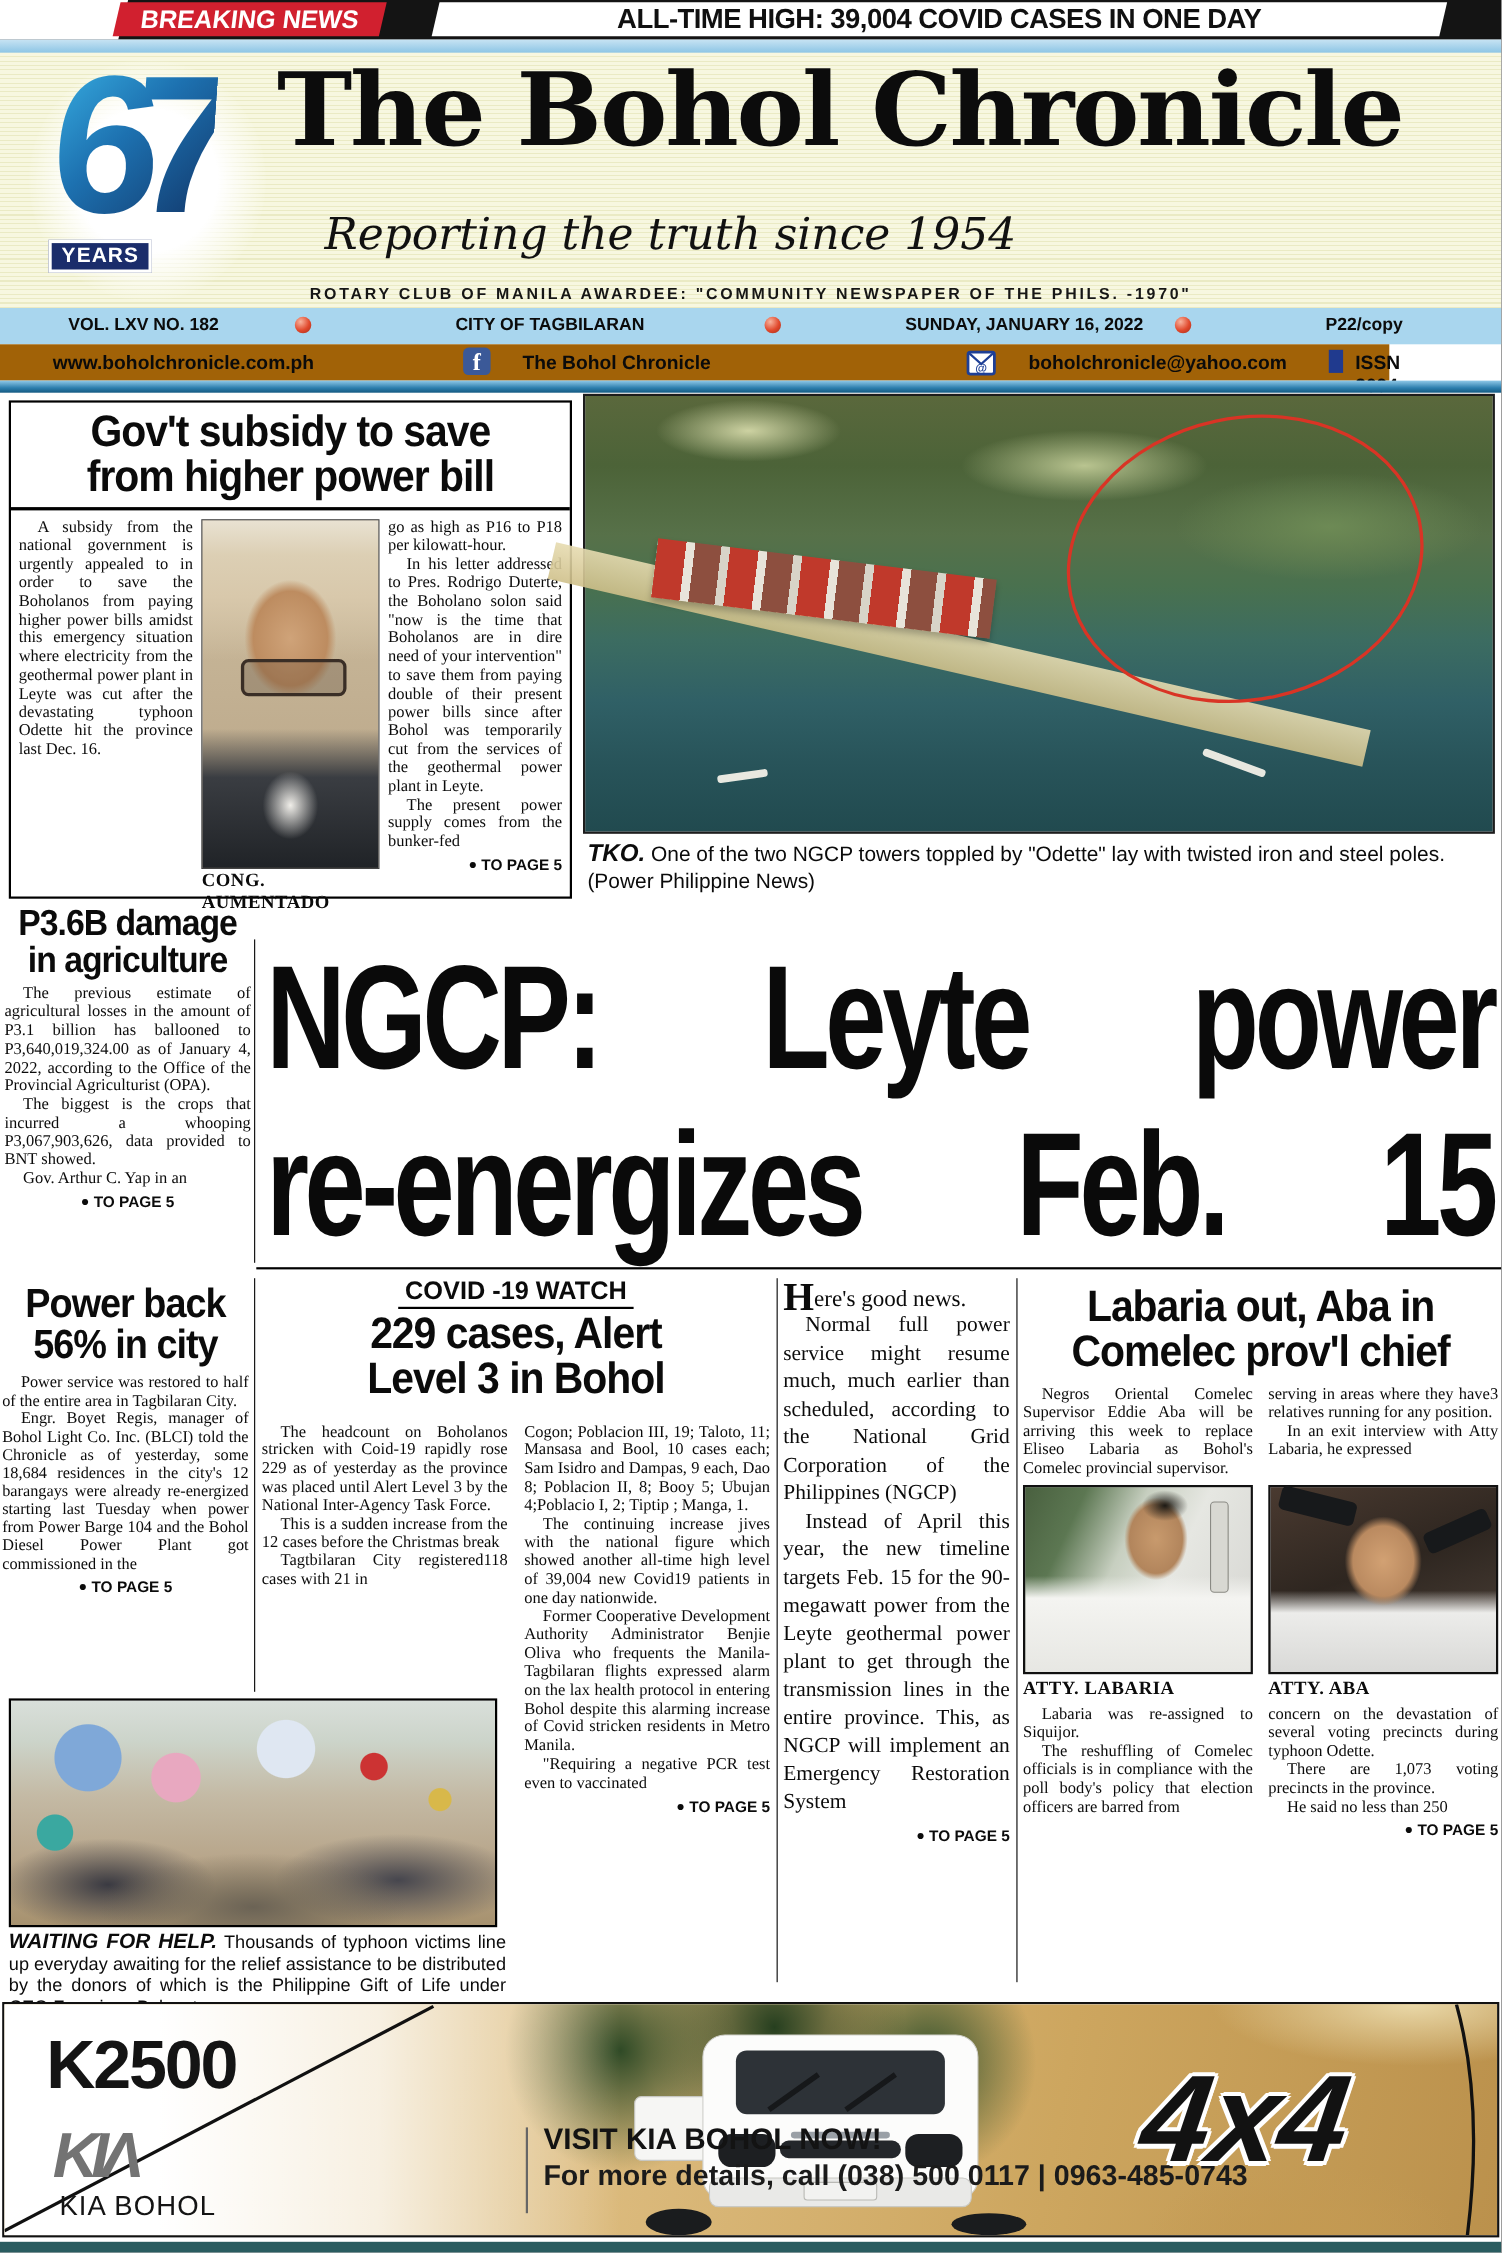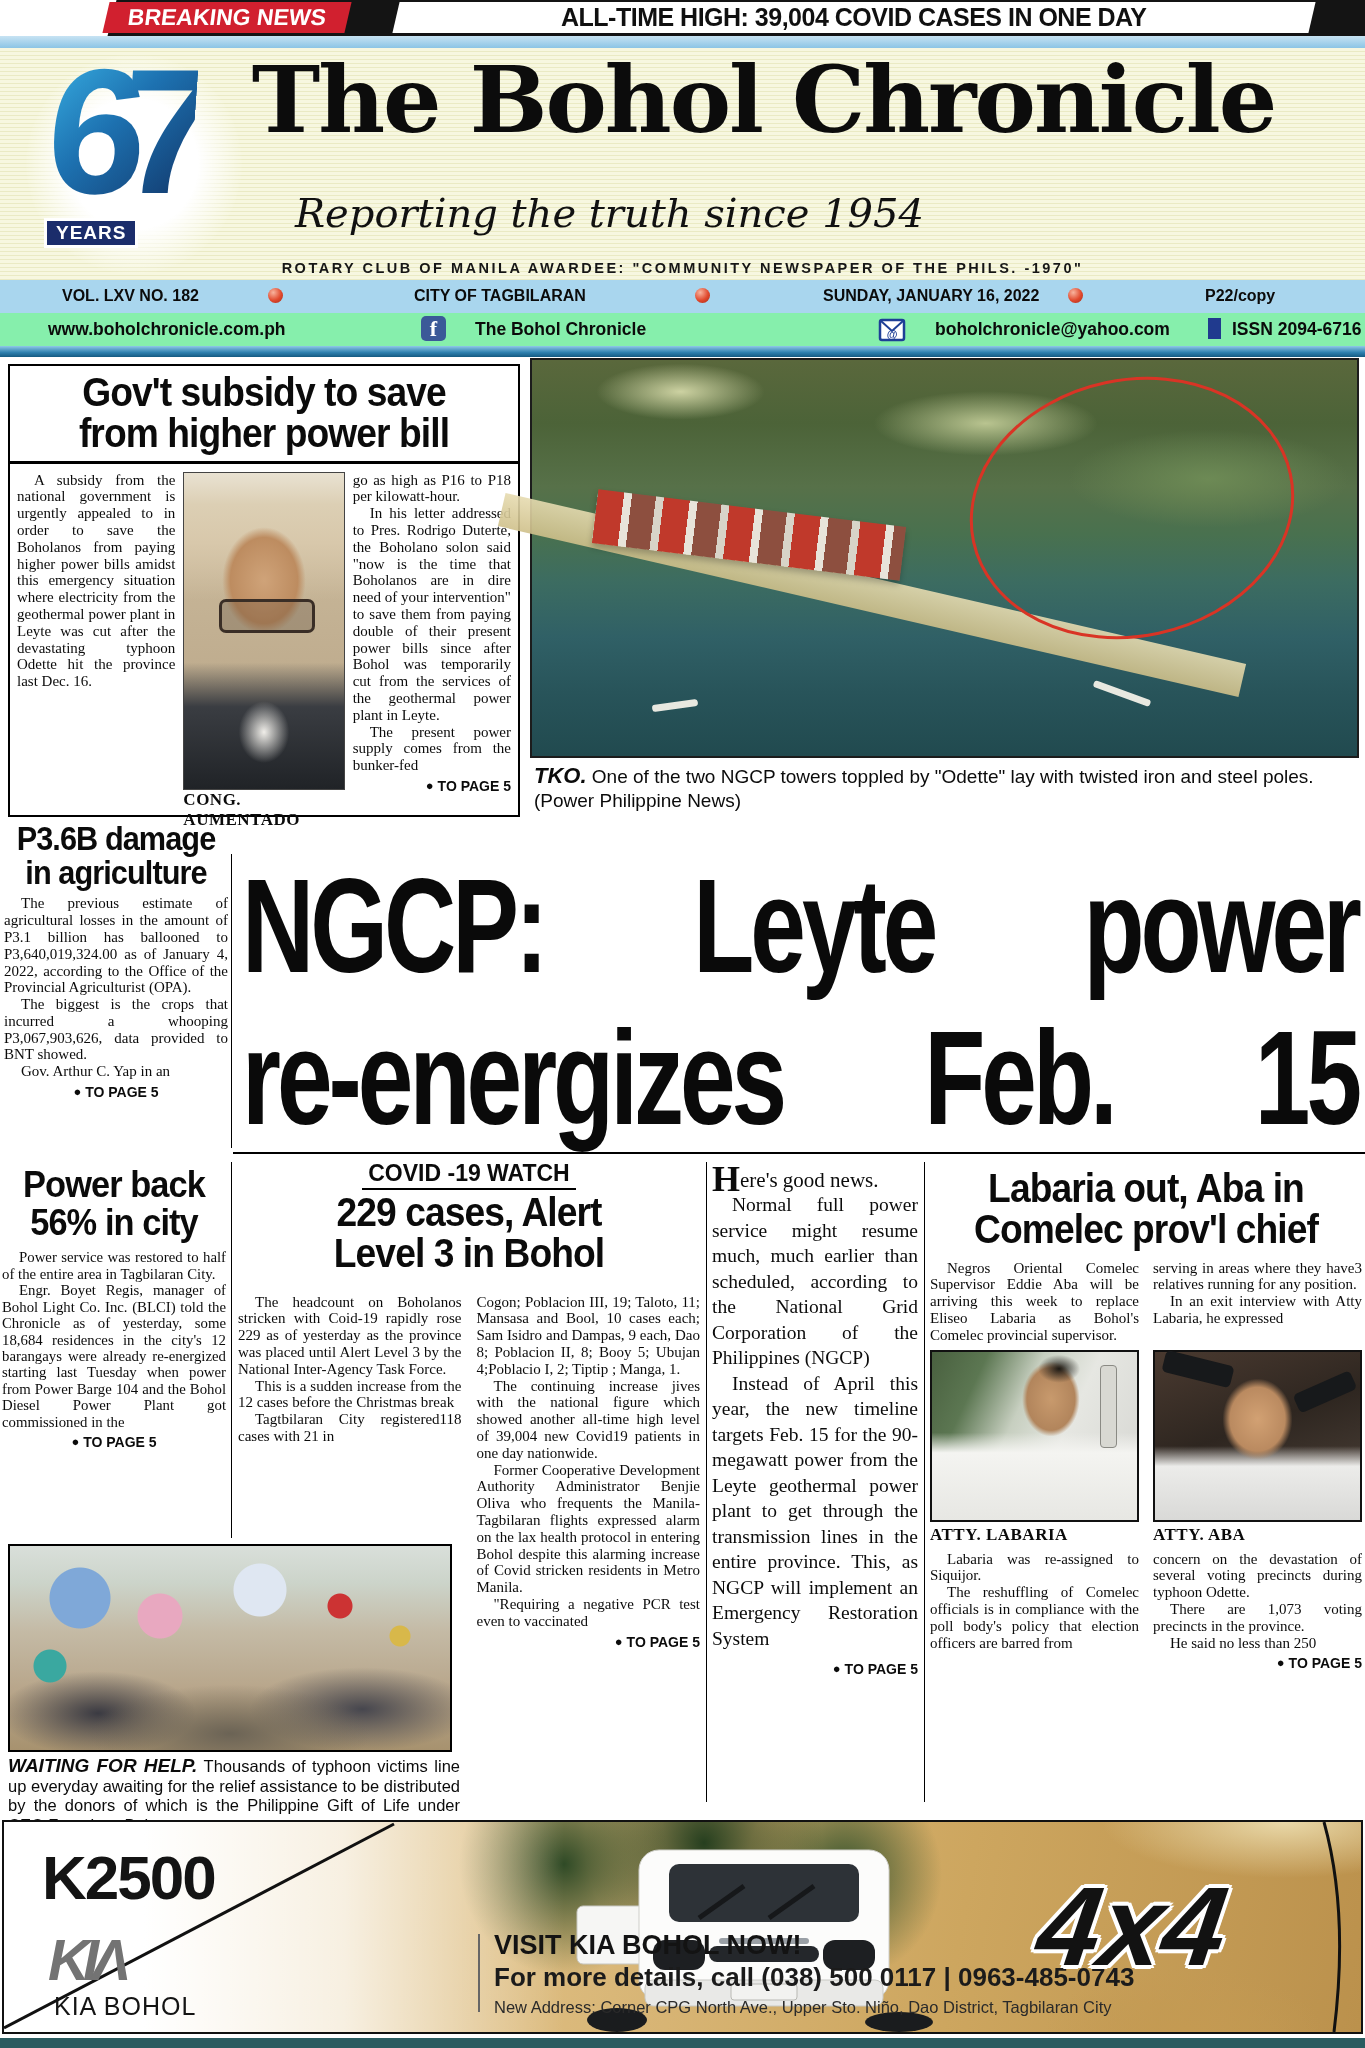--- a/index.html
+++ b/index.html
@@ -34,21 +34,21 @@
     font-size:40px;color:#111;}
   .mast-award{position:absolute;left:0;right:0;top:212px;text-align:center;
     font-family:"Liberation Sans",sans-serif;font-weight:bold;font-size:14.5px;letter-spacing:2.5px;color:#161616;}
 
   
   .infobar{position:absolute;left:0;top:280px;width:1365px;height:33px;background:#a9d6ee;
     font-family:"Liberation Sans",sans-serif;font-weight:bold;font-size:16px;}
   .infobar .cell{position:absolute;top:7px;}
   .dot{position:absolute;top:8px;width:15px;height:15px;border-radius:50%;
     background:radial-gradient(circle at 35% 30%,#f8b49e,#e1492d 55%,#a12b17);}
-  .contactbar{position:absolute;left:0;top:313px;width:1365px;height:33px;background:#86efac;
+  .contactbar{position:absolute;left:0;top:313px;width:1263px;height:33px;background:#a16207;
     font-family:"Liberation Sans",sans-serif;font-weight:bold;font-size:17.5px;}
   .contactbar .cell{position:absolute;top:6px;}
   .fb-icon{position:absolute;left:421px;top:3px;width:25px;height:25px;background:#3b5998;border-radius:5px;
     color:#fff;font-family:"Liberation Serif",serif;font-weight:bold;font-size:22px;text-align:center;line-height:25px;}
   .issn-block{position:absolute;left:1208px;top:5px;width:13px;height:21px;background:#203a8e;}
   .bluegrad{position:absolute;left:0;top:346px;width:1365px;height:11px;
     background:linear-gradient(180deg,#8fc9e8 0%,#2d7fae 60%,#145a82 100%);}
 
   
   .para{margin:0;text-indent:17px;text-align:justify;font-size:15px;line-height:16.8px;}
@@ -425,18 +425,17 @@
       <rect x="162" y="156" width="66" height="16" rx="3" fill="#f2f2f0" stroke="#b9b9b4"></rect>
       <ellipse cx="48" cy="192" rx="30" ry="12" fill="#1a1c1e"></ellipse>
       <ellipse cx="330" cy="194" rx="34" ry="10" fill="#1a1c1e"></ellipse>
     </svg>
     <div class="ad-model">K2500</div>
     <div class="kia-logo">KIΛ</div>
     <div class="kia-dealer">KIA BOHOL</div>
     <div class="ad-sep"></div>
     <div class="ad-cta">VISIT KIA BOHOL NOW!</div>
     <div class="ad-phone">For more details, call (038) 500 0117 | 0963-485-0743</div>
-    <div class="ad-addr">New Address: Corner CPG North Ave., Upper Sto. Niño, Dao District, Tagbilaran City</div>
     <div class="ad-badge">4x4</div>
   </div>
 
   <div class="bottom-strip"></div>
 </div>
 
 </body></html>

